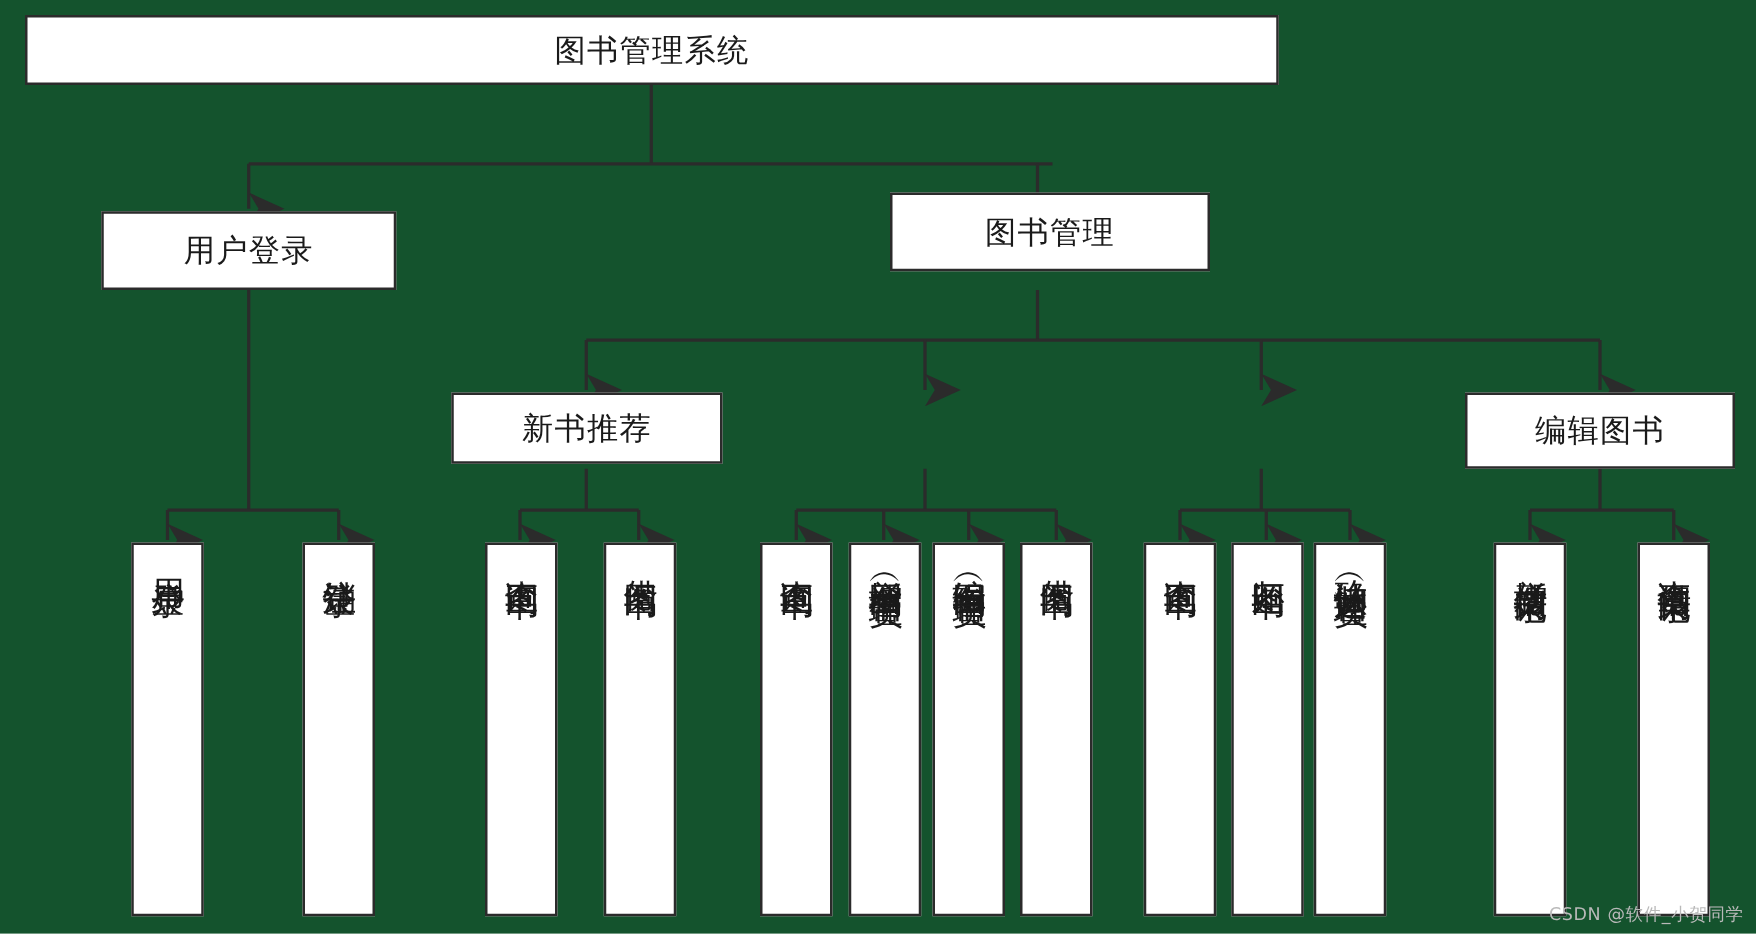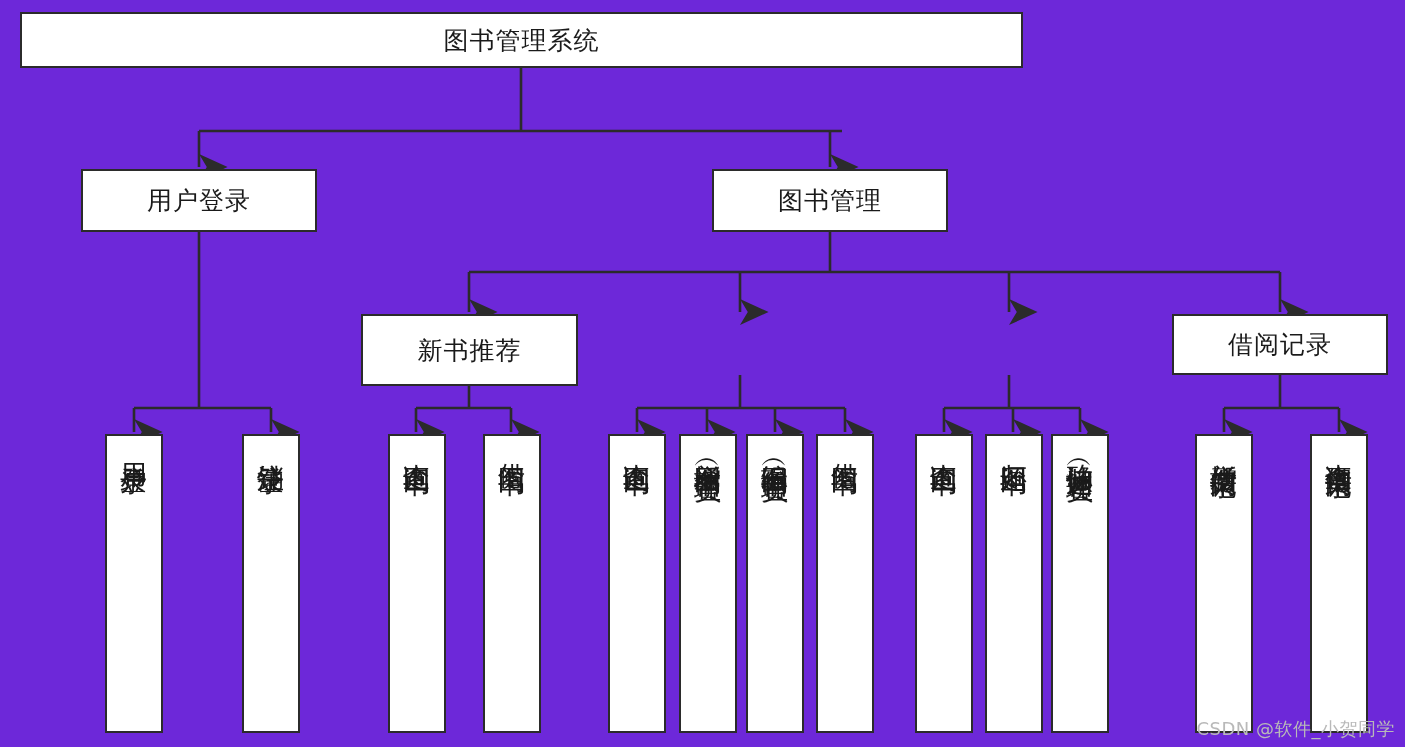--- a/index.html
+++ b/index.html
@@ -8,21 +8,21 @@
     padding: 0;
     background: #ffffff;
   }
   body {
     font-family: "DejaVu Sans", "Liberation Sans", sans-serif;
   }
   #canvas {
     position: relative;
     width: 1405px;
     height: 747px;
-    background: #6d28d9;
+    background: #14532d;
     overflow: hidden;
   }
   svg#edges {
     position: absolute;
     left: 0;
     top: 0;
     width: 1405px;
     height: 747px;
     pointer-events: none;
   }
@@ -61,21 +61,21 @@
     text-orientation: upright;
     font-size: 27px;
     line-height: 1.08;
     letter-spacing: 2px;
     white-space: nowrap;
   }
   #watermark {
     position: absolute;
     right: 10px;
     bottom: 6px;
-    font-size: 18px;
+    font-size: 14px;
     color: #b9b9b9;
     letter-spacing: 0.5px;
     z-index: 5;
     white-space: nowrap;
   }
 </style>
 </head>
 <body>
 
 <div id="canvas">
@@ -130,29 +130,29 @@
     </g>
   </svg>
 
   <div class="node root horiz" style="left:20px; top:12px; width:1003px; height:56px;">
     <span class="label">图书管理系统</span>
   </div>
 
   <div class="node horiz" style="left:81px; top:169px; width:236px; height:63px;">
     <span class="label">用户登录</span>
   </div>
-  <div class="node horiz" style="left:712px; top:169px; width:236px; height:63px;">
+  <div class="node horiz" style="left:712px; top:154px; width:256px; height:63px;">
     <span class="label">图书管理</span>
   </div>
 
-  <div class="node horiz" style="left:361px; top:314px; width:217px; height:72px;">
+  <div class="node horiz" style="left:361px; top:314px; width:217px; height:57px;">
     <span class="label">新书推荐</span>
   </div>
   <div class="node horiz" style="left:1172px; top:314px; width:216px; height:61px;">
-    <span class="label">借阅记录</span>
+    <span class="label">编辑图书</span>
   </div>
 
   <div class="node vert" style="left:105px; top:434px; width:58px; height:299px;">
     <span class="label">用户登录</span>
   </div>
   <div class="node vert" style="left:242px; top:434px; width:58px; height:299px;">
     <span class="label">注销登录</span>
   </div>
 
   <div class="node vert" style="left:388px; top:434px; width:58px; height:299px;">

